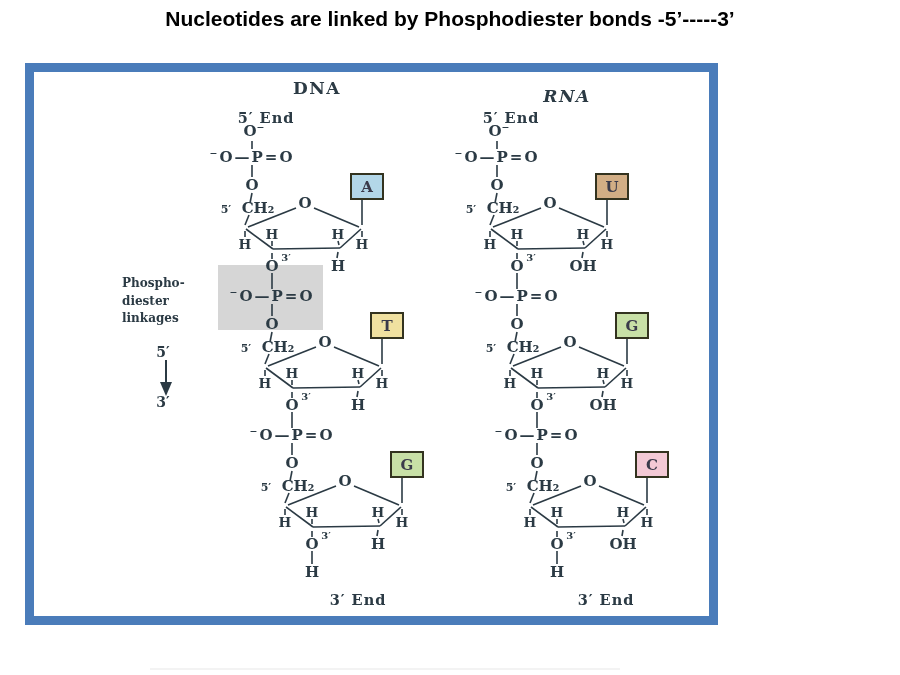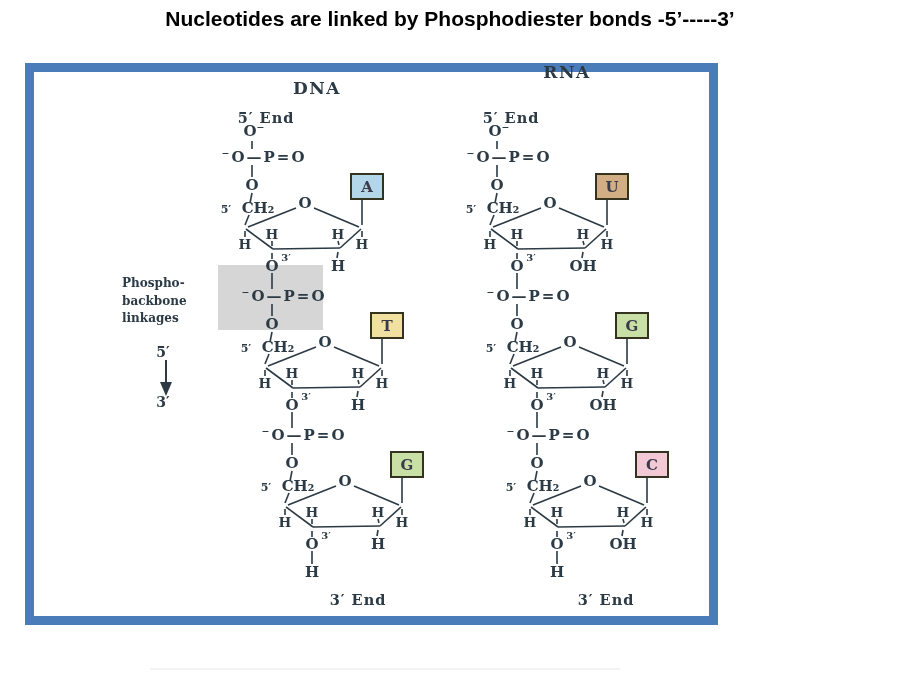--- a/index.html
+++ b/index.html
@@ -41,21 +41,21 @@
 
   
   .unit{position:absolute;width:0;height:0;}
   .unit svg{position:absolute;left:-10px;top:-55px;width:240px;height:210px;overflow:visible;}
   .unit svg *{stroke:#2b3a44;stroke-width:1.6;fill:none;}
   .atom{position:absolute;transform:translate(-50%,-50%);white-space:nowrap;
         font-family:"DejaVu Serif","Liberation Serif",serif;font-weight:bold;
         font-size:15px;color:#2b3a44;}
   .a-five-end{left:74px;top:-40px;font-size:14.5px;letter-spacing:1px;text-align:right;}
   .a-ominus{left:62px;top:-26px;}
-  .a-prow{left:72px;top:0;letter-spacing:2px;}
+  .a-prow{left:60px;top:0;letter-spacing:2px;}
   .a-olink{left:60px;top:28px;}
   .a-5p{left:34px;top:52px;font-size:11px;}
   .a-ch2{left:66px;top:51px;}
   .a-ringo{left:113px;top:46px;}
   .a-h{font-size:13.5px;}
   .a-hil{left:80px;top:77px;}
   .a-hir{left:146px;top:77px;}
   .a-hol{left:53px;top:87px;}
   .a-hor{left:170px;top:87px;}
   .a-3p{left:94px;top:100px;font-size:10px;}
@@ -84,25 +84,25 @@
 
   <div class="book"></div>
 
   <div class="frame"></div>
 
   <div class="grayhl"></div>
 
   <div id="diagram-layer">
 
     <span class="chem colhead" style="left:317px;top:88px;">DNA</span>
-    <span class="chem colhead" style="left:567px;top:72px;">RNA</span>
+    <span class="chem colhead" style="left:567px;top:96px;font-style:italic;">RNA</span>
 
     <div class="chem phospholbl">
       <span>Phospho-</span>
-      <span>backbone</span>
+      <span>diester</span>
       <span>linkages</span>
     </div>
 
     <span class="chem pm" style="left:163px;top:352px;">5′</span>
     <svg style="position:absolute;left:150px;top:344px;width:32px;height:62px;">
       <line x1="16" y1="16" x2="16" y2="40" stroke="#2b3a44" stroke-width="2"></line>
       <polygon points="10,38 22,38 16,52" fill="#2b3a44" stroke="none"></polygon>
     </svg>
     <span class="chem pm" style="left:163px;top:402px;">3′</span>
 

